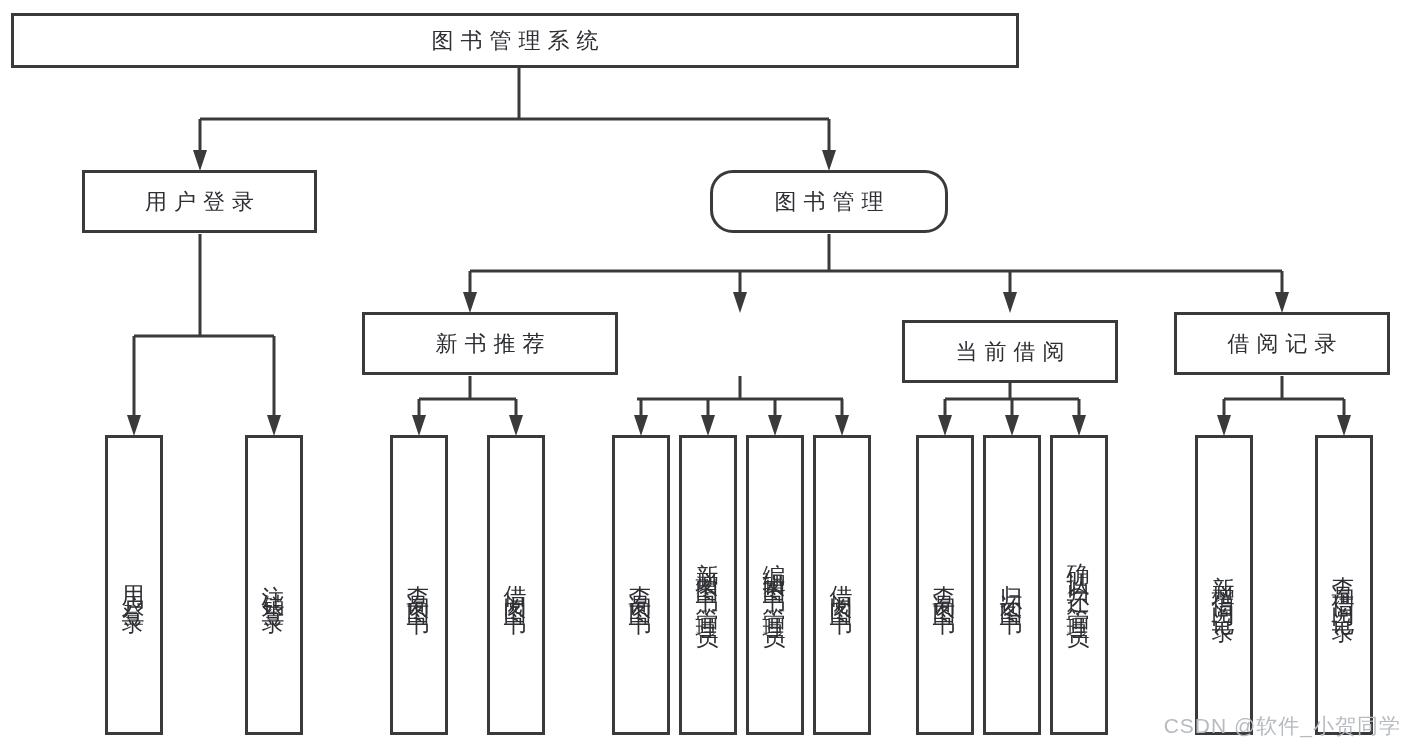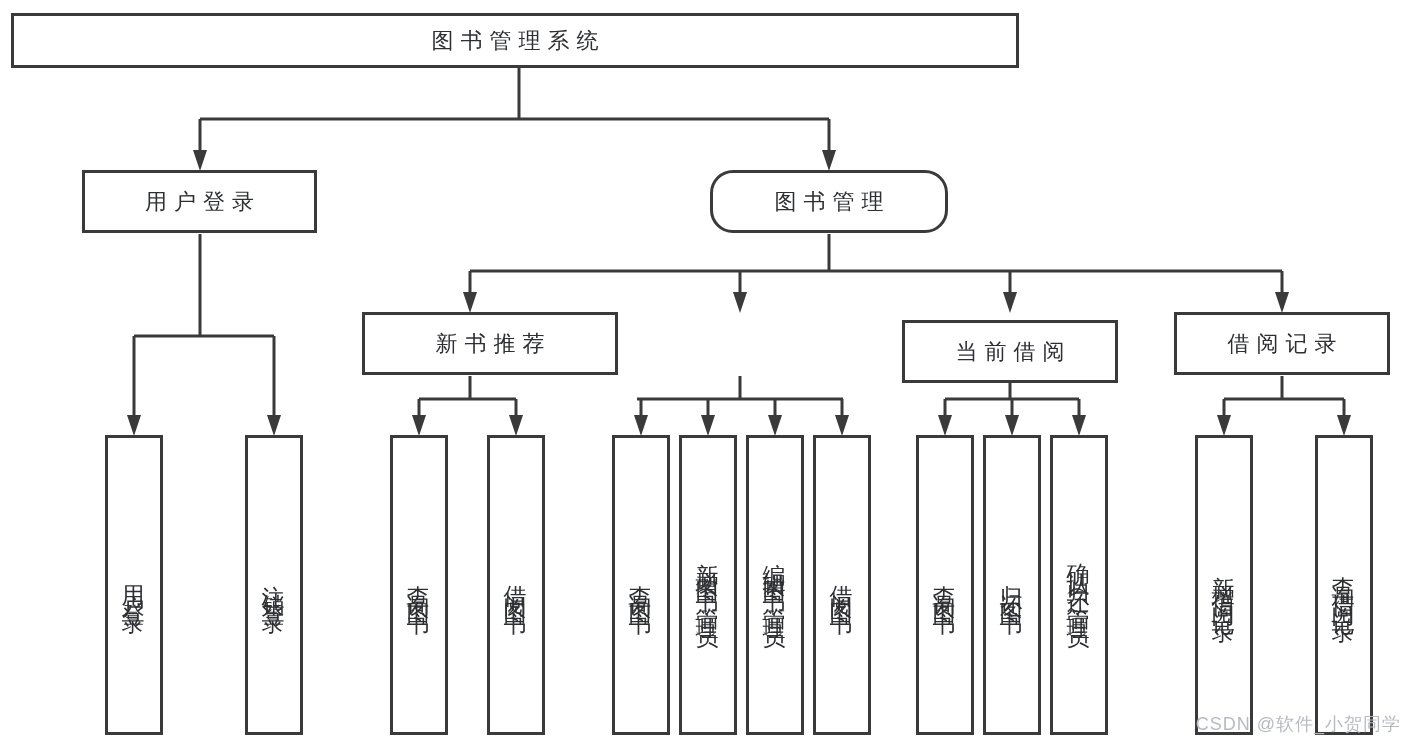--- a/index.html
+++ b/index.html
@@ -27,21 +27,21 @@
     border:3px solid #3a3a3a;
     background:#ffffff;
     display:flex;align-items:center;justify-content:center;
     writing-mode:vertical-rl;text-orientation:mixed;
     font-size:23px;letter-spacing:9px;
     color:#2e2f33;
   }
   #watermark{
     position:absolute;
     right:4px;top:712px;
-    font-size:18px;letter-spacing:1px;
+    font-size:21px;letter-spacing:1px;
     color:#b7bbc1;
     z-index:5;
     white-space:nowrap;
   }
 </style>
 </head>
 <body>
 
 <div id="stage">
 

